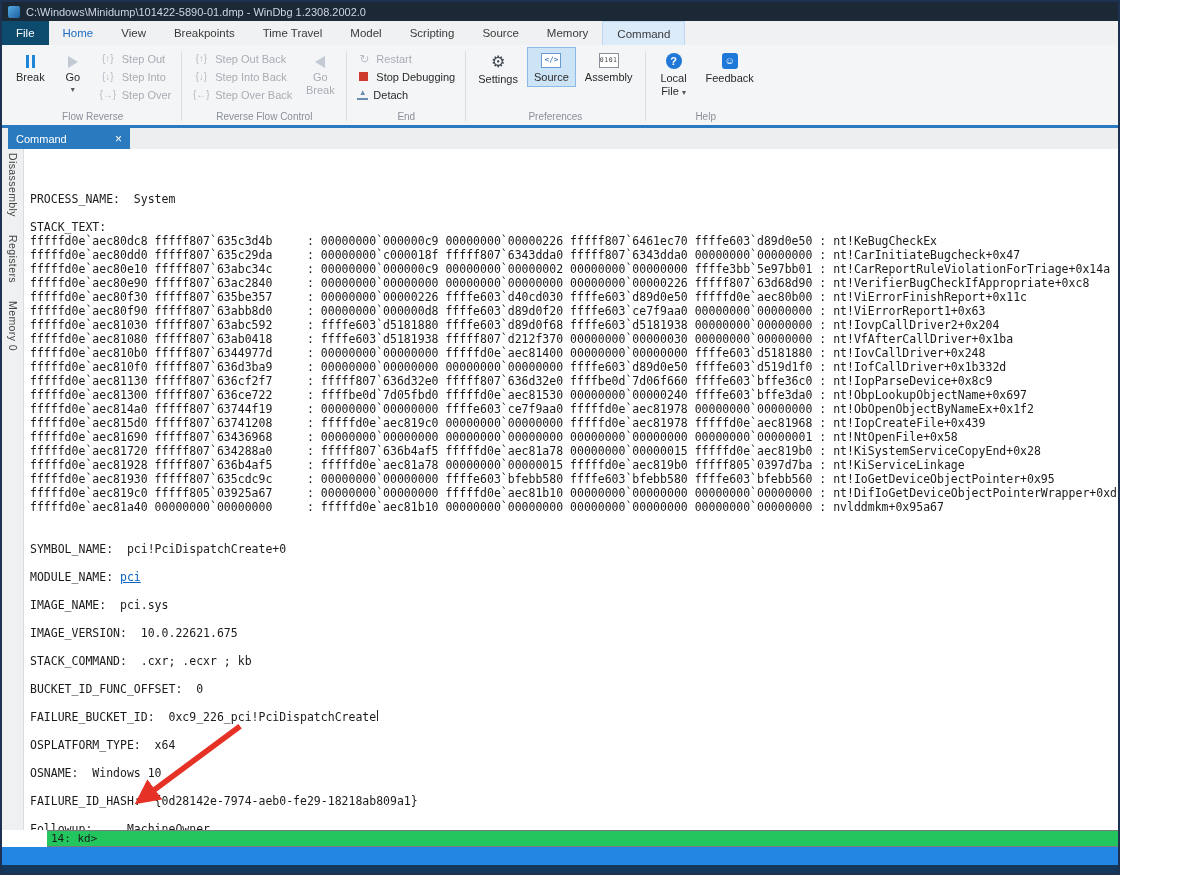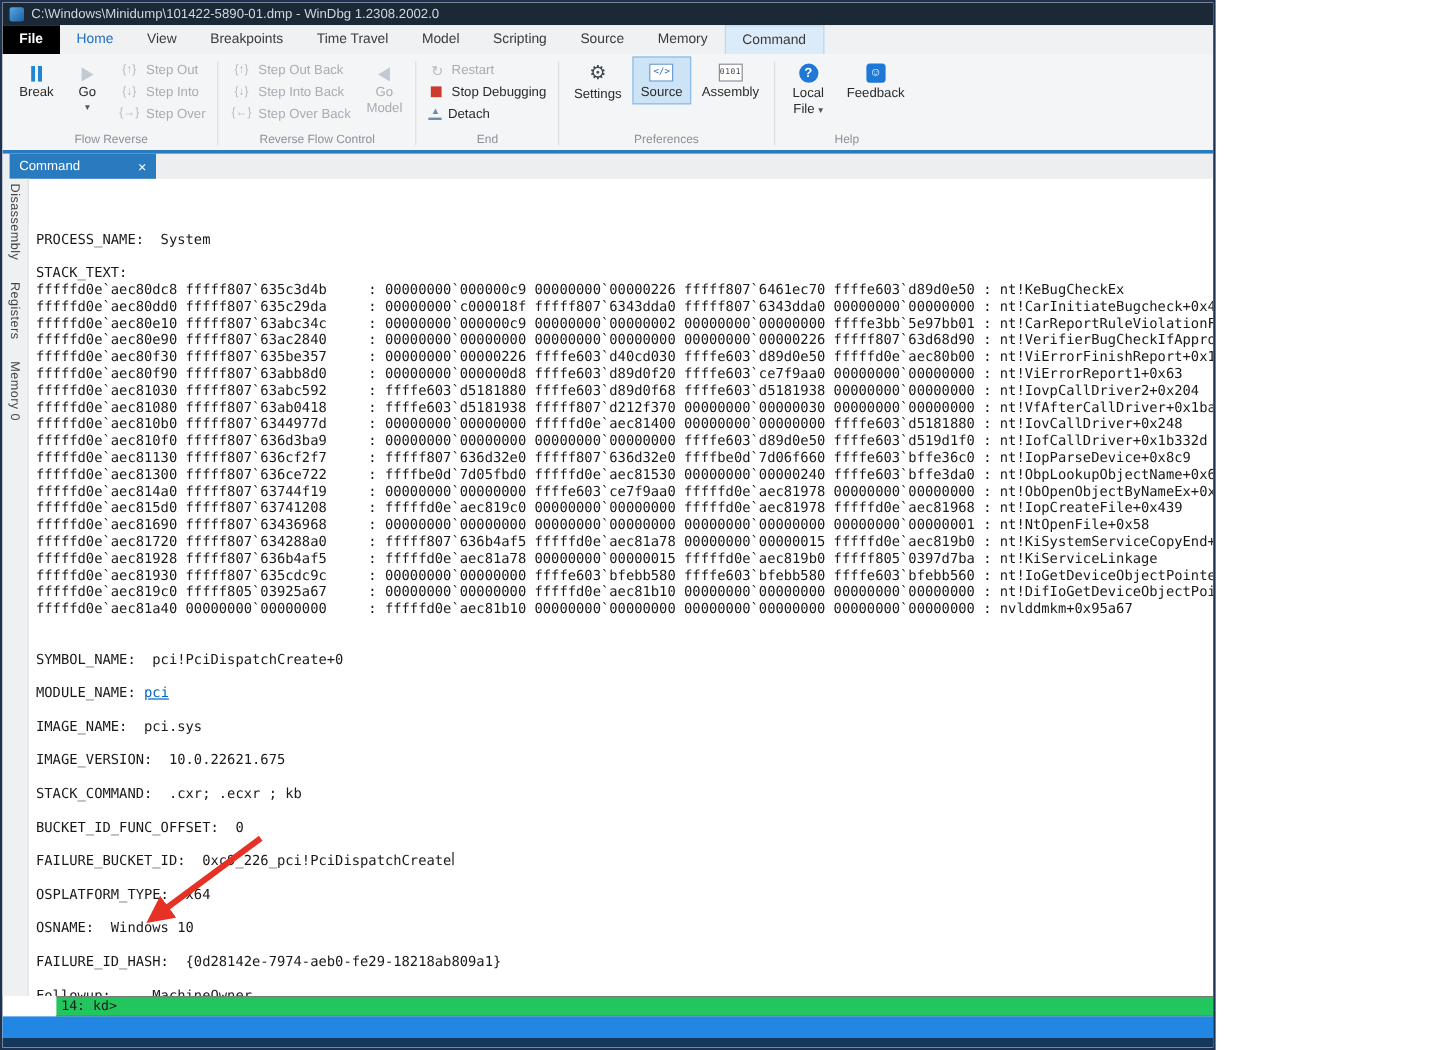--- a/index.html
+++ b/index.html
@@ -1,27 +1,27 @@
 <!DOCTYPE html>
 <html><head>
 <meta charset="utf-8">
 <style>
   * { margin:0; padding:0; box-sizing:border-box; }
   html,body { width:1200px; height:875px; font-family:"Liberation Sans","DejaVu Sans",sans-serif; background:#fff; overflow:hidden; }
 
-  .window { width:1013px; height:875px; border:2px solid #1d3250; background:#fff; display:flex; flex-direction:column; position:relative; overflow:hidden; }
+  .window { width:1120px; height:875px; border:2px solid #1d3250; background:#fff; display:flex; flex-direction:column; position:relative; overflow:hidden; }
 
   
   .titlebar { flex:0 0 19px; background:#1b2836; color:#cdd6e1; display:flex; align-items:center; gap:6px; padding:0 6px; font-size:11px; }
   .app-icon { width:12px; height:12px; border-radius:2px; background:linear-gradient(135deg,#55aae4,#1d5f9e); flex:0 0 auto; }
 
   
   .tabrow { flex:0 0 24px; background:#f0f1f2; display:flex; align-items:stretch; font-size:11.5px; color:#3a3a3a; }
   .rtab { padding:0 14px; display:flex; align-items:center; cursor:default; white-space:nowrap; }
-  .rtab.file { background:#000000; color:#fff;font-weight:bold; }
+  .rtab.file { background:#0c4a6e; color:#fff; }
   .rtab.active { color:#1e6dc2; }
   .rtab.cmdtab { background:#dcebfa; border:1px solid #bdd7ef; border-bottom:none; }
 
   
   .ribbon { flex:0 0 80px; background:#f4f5f6; display:flex; align-items:stretch; padding:2px 4px 0 4px; }
   .group { display:flex; flex-direction:column; padding:0 3px; }
   .group-body { flex:1; display:flex; align-items:flex-start; gap:2px; }
   .group-label { text-align:center; font-size:10px; color:#8a9099; padding:2px 4px 3px 4px; white-space:nowrap; }
   .gsep { width:1px; background:#dcdee0; margin:4px 2px; }
 
@@ -145,21 +145,21 @@
             <span class="stepicon">{↓}</span>
             <span>Step Into Back</span>
           </div>
           <div class="smallbtn disabled">
             <span class="stepicon">{←}</span>
             <span>Step Over Back</span>
           </div>
         </div>
         <div class="bigbtn disabled" style="max-width:42px">
           <span class="icon-playback"></span>
-          <span>Go Model</span>
+          <span>Go Break</span>
         </div>
       </div>
       <div class="group-label">Reverse Flow Control</div>
     </div>
 
     <div class="gsep"></div>
 
     <div class="group">
       <div class="group-body">
         <div class="smallcol">

